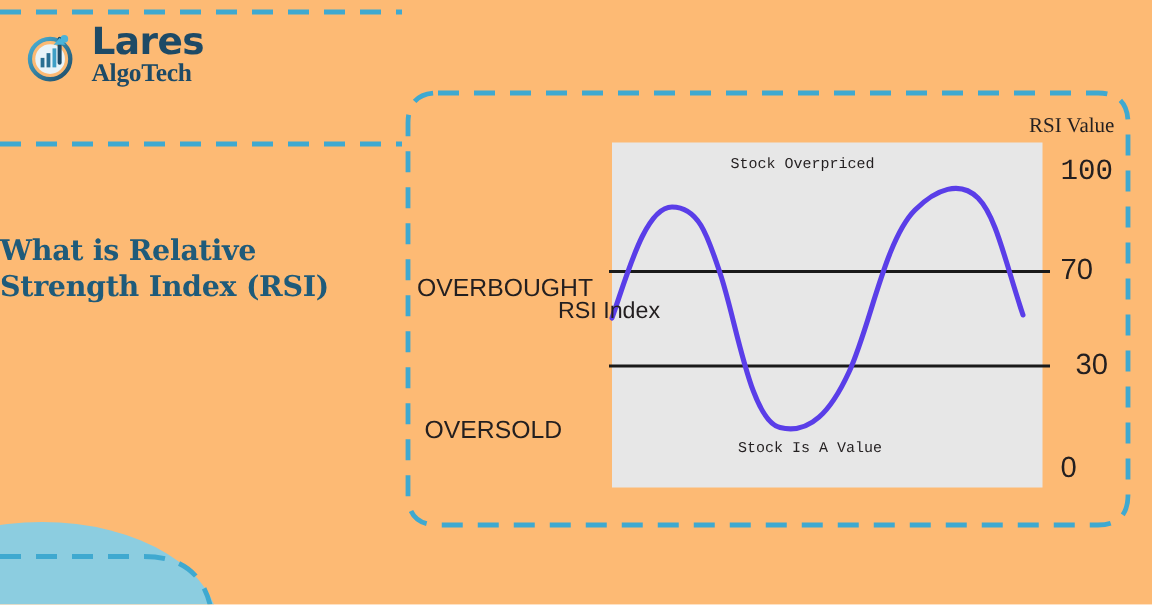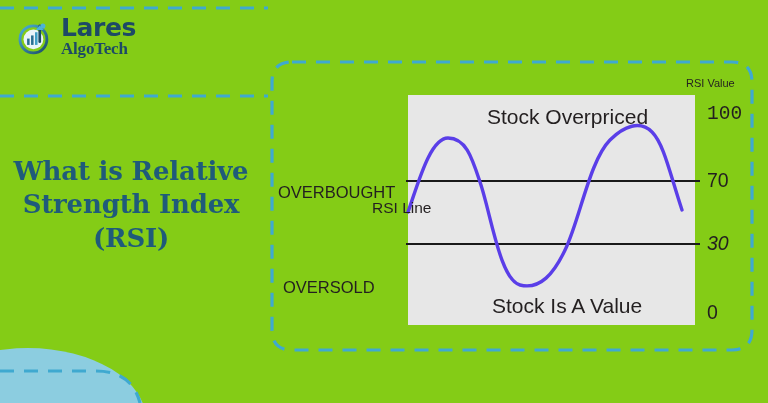--- a/index.html
+++ b/index.html
@@ -7,21 +7,21 @@
     padding: 0;
     background: #ffffff;
   }
   body {
     font-family: "Liberation Sans", sans-serif;
   }
   #canvas {
     position: relative;
     width: 768px;
     height: 403px;
-    background: #84cc16;
+    background: #fdba74;
     overflow: hidden;
   }
   
   #deco {
     position: absolute;
     left: 0; top: 0;
     width: 768px; height: 403px;
     pointer-events: none;
   }
   
@@ -53,24 +53,24 @@
     letter-spacing: -0.2px;
     color: #1d4a66;
     margin-top: 1px;
   }
   
   #headline {
     position: absolute;
     left: 0px;
     top: 155px;
     width: 262px;
-    text-align: center;
+    text-align: left;
     font-family: "DejaVu Serif", serif;
     font-weight: bold;
-    font-size: 26px;
+    font-size: 19px;
     line-height: 1.28;
     color: #1f5b7a;
     letter-spacing: -0.2px;
   }
   
   #chart {
     position: absolute;
     left: 272px;
     top: 62px;
     width: 481px;
@@ -101,47 +101,47 @@
   .axis-val {
     position: absolute;
     font-family: "Liberation Sans", sans-serif;
     font-size: 19.5px;
     color: #231f20;
     text-align: left;
     white-space: nowrap;
   }
   #val-100 { left: 435px; top: 41px; font-family: Liberation Mono, monospace; }
   #val-70  { left: 435px; top: 107px; }
-  #val-30  { left: 435px; top: 170px; font-style: italic; }
+  #val-30  { left: 445px; top: 170px; }
   #val-0   { left: 435px; top: 239px; }
 
   #rsi-value-cap {
     position: absolute;
     left: 414px;
     top: 15px;
-    font-family: Liberation Sans, sans-serif;
-    font-size: 11px;
+    font-family: Liberation Serif, serif;
+    font-size: 14px;
     color: #231f20;
     white-space: nowrap;
   }
   .side-label {
     position: absolute;
     font-family: "Liberation Sans", sans-serif;
     font-size: 16.5px;
     color: #231f20;
     white-space: nowrap;
   }
   #lbl-overbought { left: 6px;  top: 106px; margin-top: 15px; }
   #lbl-oversold   { left: 11px; top: 180px; margin-top: 36px; }
   #lbl-rsiline    { left: 100px; top: 137px; font-size: 15.5px; }
 
   .inner-label {
     position: absolute;
-    font-family: Liberation Sans, sans-serif;
-    font-size: 21px;
+    font-family: Liberation Mono, monospace;
+    font-size: 10px;
     color: #231f20;
     white-space: nowrap;
   }
   #lbl-overpriced { left: 215px; top: 43px; }
   #lbl-value      { left: 220px; top: 232px; }
 </style>
 </head>
 <body>
 
 <div id="canvas">
@@ -201,21 +201,21 @@
                C 308 156, 318 98, 338 78
                C 352 64, 368 58, 380 70
                C 392 82, 398 112, 410 148" fill="none" stroke="#5a3ee8" stroke-width="3.4" stroke-linecap="round" stroke-linejoin="round"></path>
     </svg>
 
     <span class="inner-label" id="lbl-overpriced">Stock Overpriced</span>
     <span class="inner-label" id="lbl-value">Stock Is A Value</span>
 
     <span class="side-label" id="lbl-overbought">OVERBOUGHT</span>
     <span class="side-label" id="lbl-oversold">OVERSOLD</span>
-    <span class="side-label" id="lbl-rsiline">RSI Line</span>
+    <span class="side-label" id="lbl-rsiline">RSI Index</span>
 
     <span id="rsi-value-cap">RSI Value</span>
 
     <span class="axis-val" id="val-100">100</span>
     <span class="axis-val" id="val-70">70</span>
     <span class="axis-val" id="val-30">30</span>
     <span class="axis-val" id="val-0">0</span>
   </div>
 
 </div>

